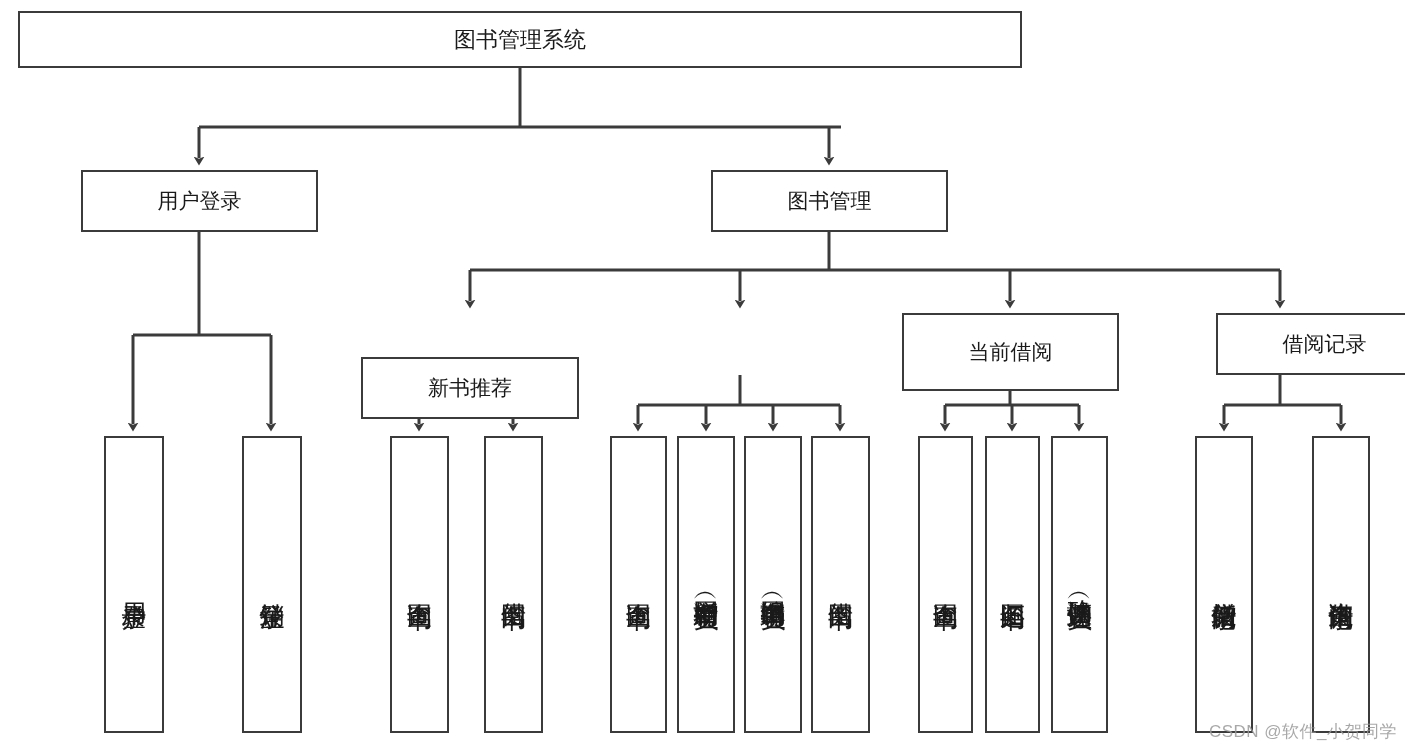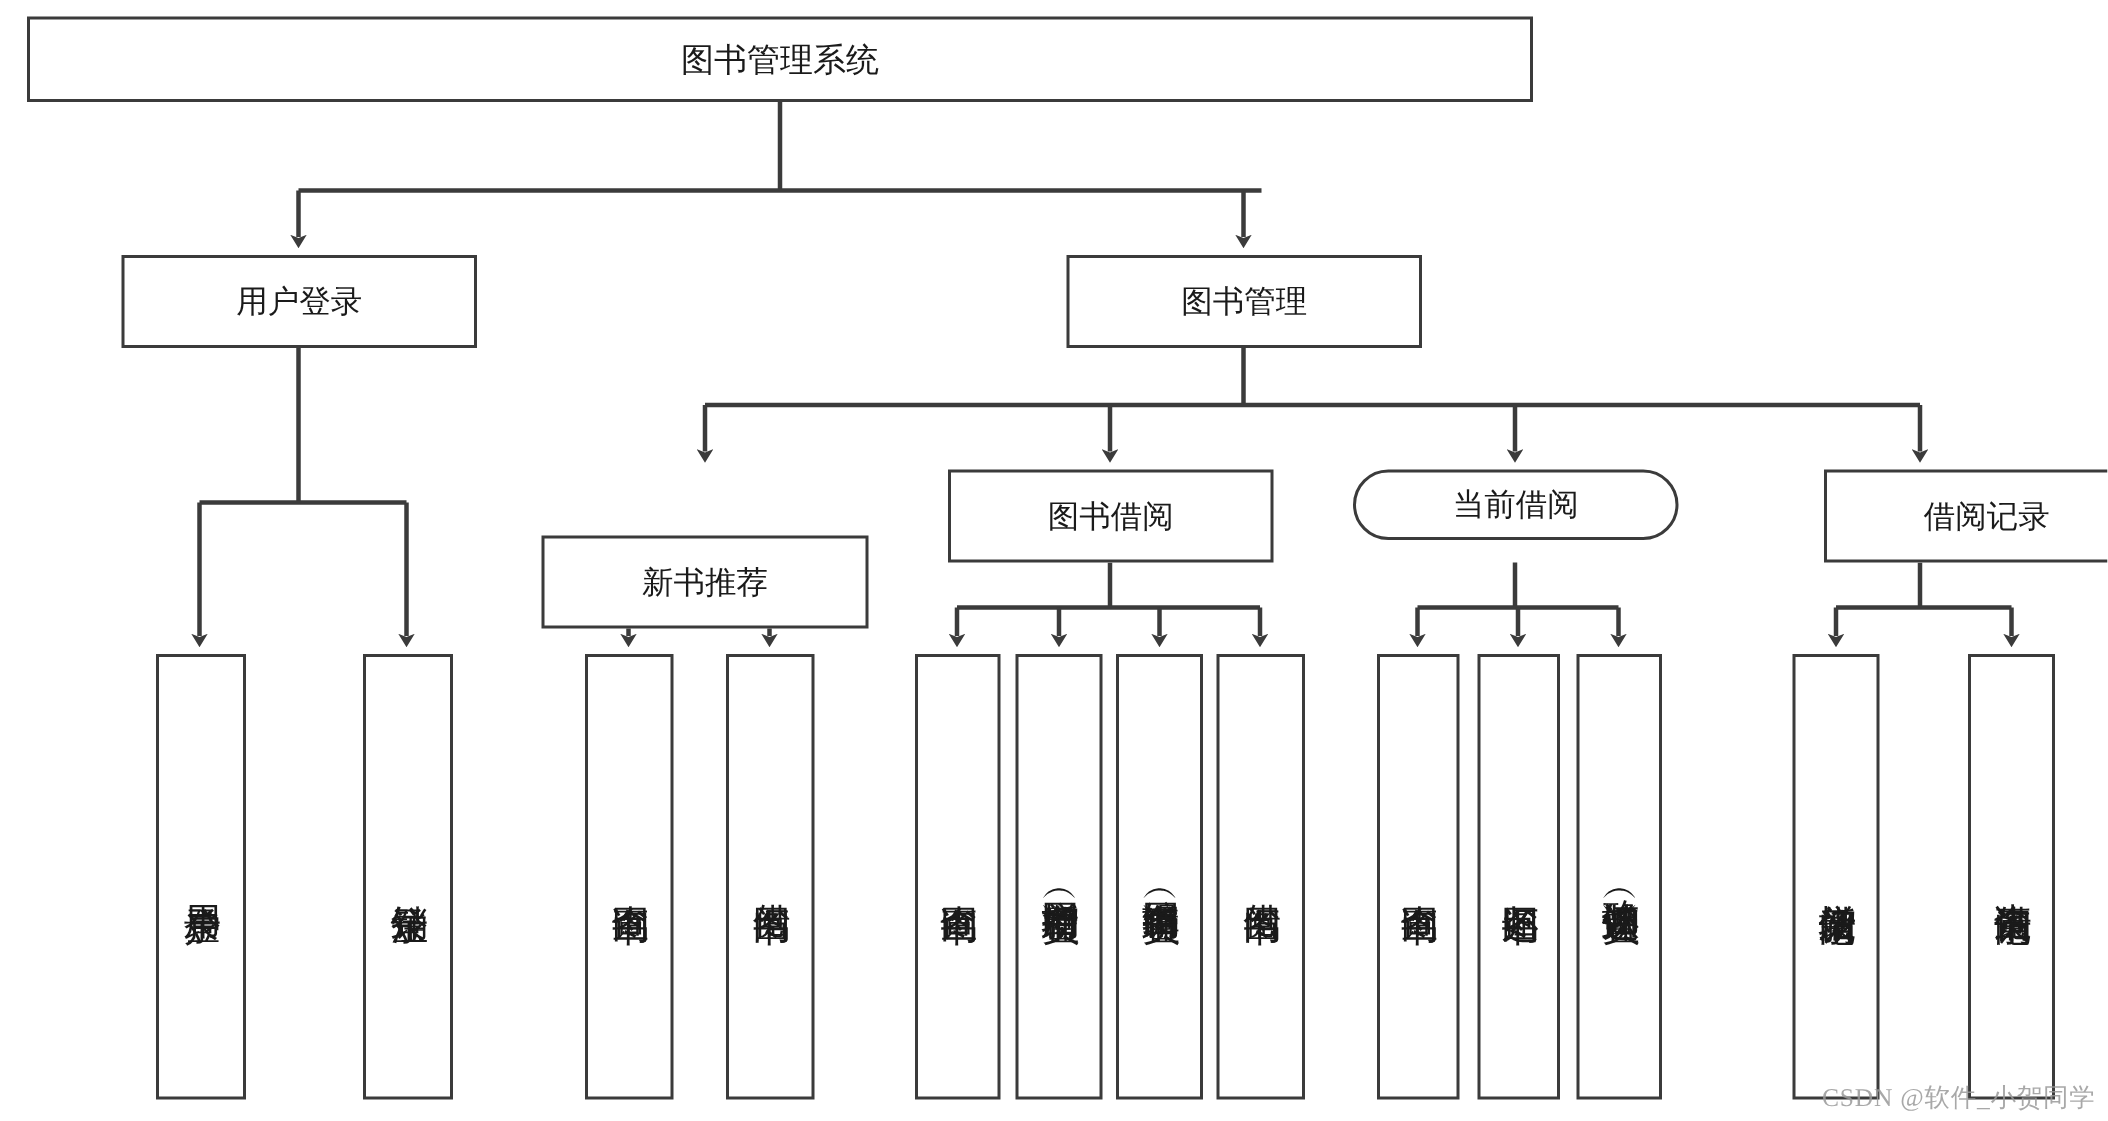--- a/index.html
+++ b/index.html
@@ -9,21 +9,20 @@
   }
   body {
     font-family: "Liberation Sans", "DejaVu Sans", sans-serif;
   }
   #canvas {
     position: relative;
     width: 1405px;
     height: 747px;
     background: #ffffff;
     overflow: hidden;
-    font-family: Liberation Serif, serif;
   }
   #edges {
     position: absolute;
     left: 0;
     top: 0;
     width: 1405px;
     height: 747px;
   }
   .node {
     position: absolute;
@@ -131,24 +130,21 @@
   <div class="node horiz" style="left:81px; top:170px; width:237px; height:62px;">
     <span class="lbl">用户登录</span>
   </div>
   <div class="node horiz" style="left:711px; top:170px; width:237px; height:62px;">
     <span class="lbl">图书管理</span>
   </div>
 
   <div class="node horiz" style="left:361px; top:313px; width:218px; height:62px;margin-top:44px;">
     <span class="lbl">新书推荐</span>
   </div>
-  <div class="node horiz" style="left:632px; top:313px; width:217px; height:62px;">
-    <span class="lbl">图书借阅</span>
-  </div>
-  <div class="node horiz" style="left:902px; top:313px; width:217px; height:47px;border-radius:27px;">
+  <div class="node horiz" style="left:902px; top:313px; width:217px; height:78px;">
     <span class="lbl">当前借阅</span>
   </div>
   <div class="node horiz" style="left:1171px; top:313px; width:217px; height:62px;margin-left:45px;">
     <span class="lbl">借阅记录</span>
   </div>
 
   <div class="node vert" style="left:104px; top:436px; width:60px; height:297px;">
     <span class="lbl">用户登录</span>
   </div>
   <div class="node vert" style="left:242px; top:436px; width:60px; height:297px;">

